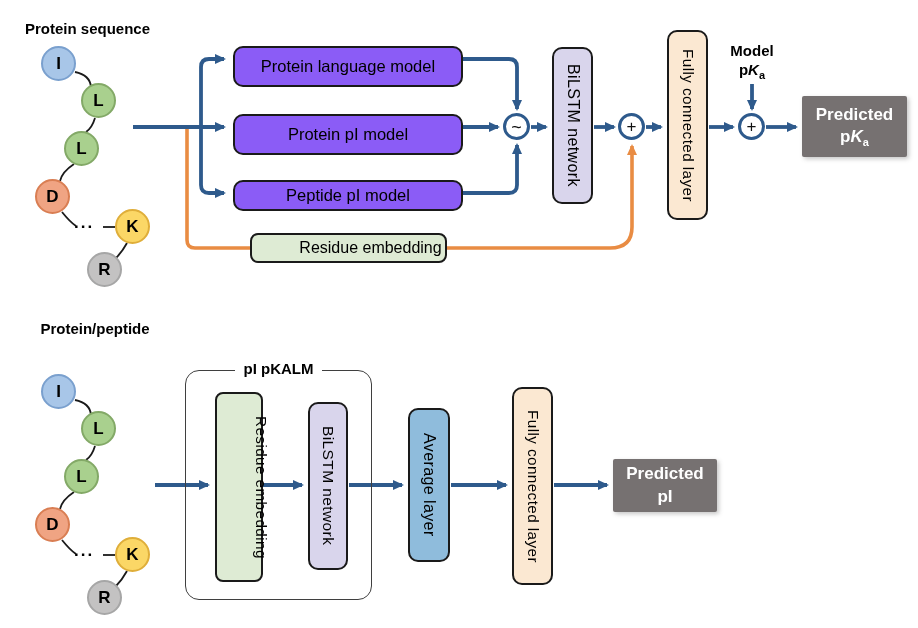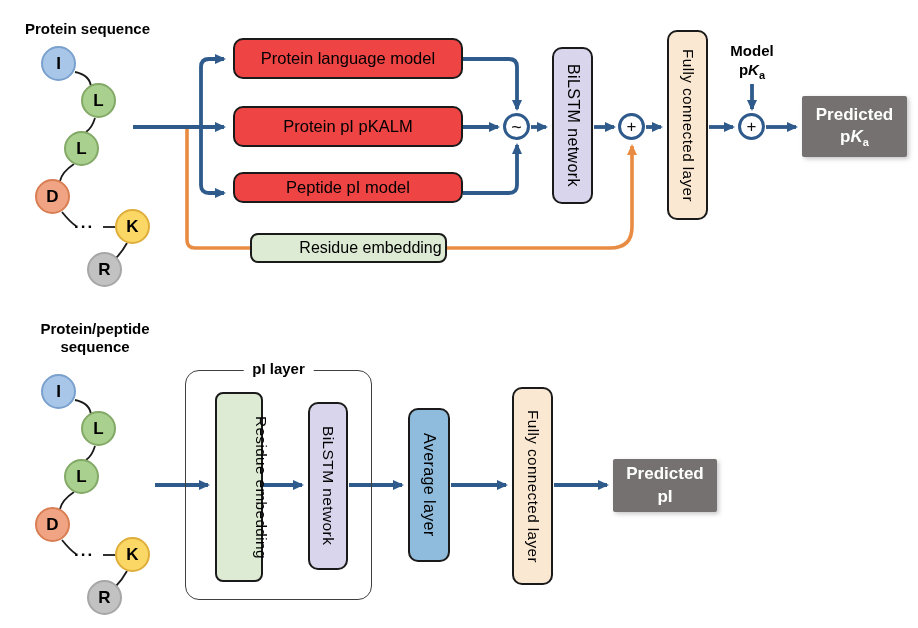--- a/index.html
+++ b/index.html
@@ -30,21 +30,21 @@
     position:absolute; top:-11px; left:50%; transform:translateX(-50%);
     background:#ffffff; padding:0 9px; font-weight:bold; font-size:15px; white-space:nowrap;
   }
 
   .box {
     position:absolute; box-sizing:border-box;
     border:2px solid #1a1a1a; border-radius:10px;
     display:flex; align-items:center; justify-content:center;
     text-align:center; font-size:16.5px; background:#eee;
   }
-  .pink   { background:#ef4444; }
+  .pink   { background:#8b5cf6;margin-top:8px; }
   .green  { background:#DEEBD4;padding-left:44px; }
   .lav    { background:#D9D5EC; }
   .peach  { background:#FBE8D2; }
   .blue   { background:#8FBCDC; }
   .vtext  { writing-mode:vertical-rl; text-orientation:mixed; font-size:15.5px; letter-spacing:0.4px; }
 
   .op {
     position:absolute; width:27px; height:27px; border-radius:50%;
     box-sizing:border-box; background:#ffffff; border:3.5px solid #2E5A8C;
     display:flex; align-items:center; justify-content:center;
@@ -139,21 +139,21 @@
   <div class="residue res-K" style="left:115px; top:209px;">
       <span>K</span>
     </div>
   <div class="residue res-R" style="left:87px; top:252px;">
       <span>R</span>
     </div>
   <div class="dots" style="left:74px; top:213px;">...</div>
 
 
   <div class="box pink" style="left:233px; top:38px; width:230px; height:41px;">Protein language model</div>
-  <div class="box pink" style="left:233px; top:106px; width:230px; height:41px;">Protein pI pKALM</div>
+  <div class="box pink" style="left:233px; top:106px; width:230px; height:41px;">Protein pI model</div>
   <div class="box pink" style="left:233px; top:172px; width:230px; height:31px;">Peptide pI model</div>
   <div class="box green" style="left:250px; top:233px; width:197px; height:30px; font-size:16px; border-radius:8px;">Residue embedding</div>
 
   <div class="op" style="left:503px; top:113px; font-size:18px;">~</div>
 
   <div class="box lav vtext" style="left:552px; top:47px; width:41px; height:157px; font-size:16px;">BiLSTM network</div>
 
   <div class="op" style="left:618px; top:113px;">+</div>
 
   <div class="box peach vtext" style="left:667px; top:30px; width:41px; height:190px; font-size:15.3px;">Fully connected layer</div>
@@ -165,21 +165,20 @@
 
   <div class="op" style="left:738px; top:113px;">+</div>
 
   <div class="gray-out" style="left:802px; top:96px; width:105px; height:61px;">
     <div>Predicted</div>
     <div><span>p</span><i>K</i><sub>a</sub></div>
   </div>
 
   <div class="seq-title" style="left:10px; top:320px; width:170px;">
     <div>Protein/peptide</div>
-    <div>sequence</div>
   </div>
 
   <div class="residue res-I" style="left:41px; top:374px;">
       <span>I</span>
     </div>
   <div class="residue res-L" style="left:81px; top:411px;">
       <span>L</span>
     </div>
   <div class="residue res-L" style="left:64px; top:459px;">
       <span>L</span>
@@ -189,21 +188,21 @@
     </div>
   <div class="residue res-K" style="left:115px; top:537px;">
       <span>K</span>
     </div>
   <div class="residue res-R" style="left:87px; top:580px;">
       <span>R</span>
     </div>
   <div class="dots" style="left:74px; top:541px;">...</div>
 
   <div class="container-box" style="left:185px; top:370px; width:187px; height:230px;">
-    <div class="legend">pI layer</div>
+    <div class="legend">pI pKALM</div>
   </div>
 
   <div class="box green vtext" style="left:215px; top:392px; width:32px; height:190px; font-size:15.3px; border-radius:8px;">Residue embedding</div>
   <div class="box lav vtext" style="left:308px; top:402px; width:40px; height:168px;">BiLSTM network</div>
   <div class="box blue vtext" style="left:408px; top:408px; width:42px; height:154px; font-size:16px;">Average layer</div>
   <div class="box peach vtext" style="left:512px; top:387px; width:41px; height:198px; font-size:15.3px;">Fully connected layer</div>
 
   <div class="gray-out" style="left:613px; top:459px; width:104px; height:53px;">
     <div>Predicted</div>
     <div>pI</div>

